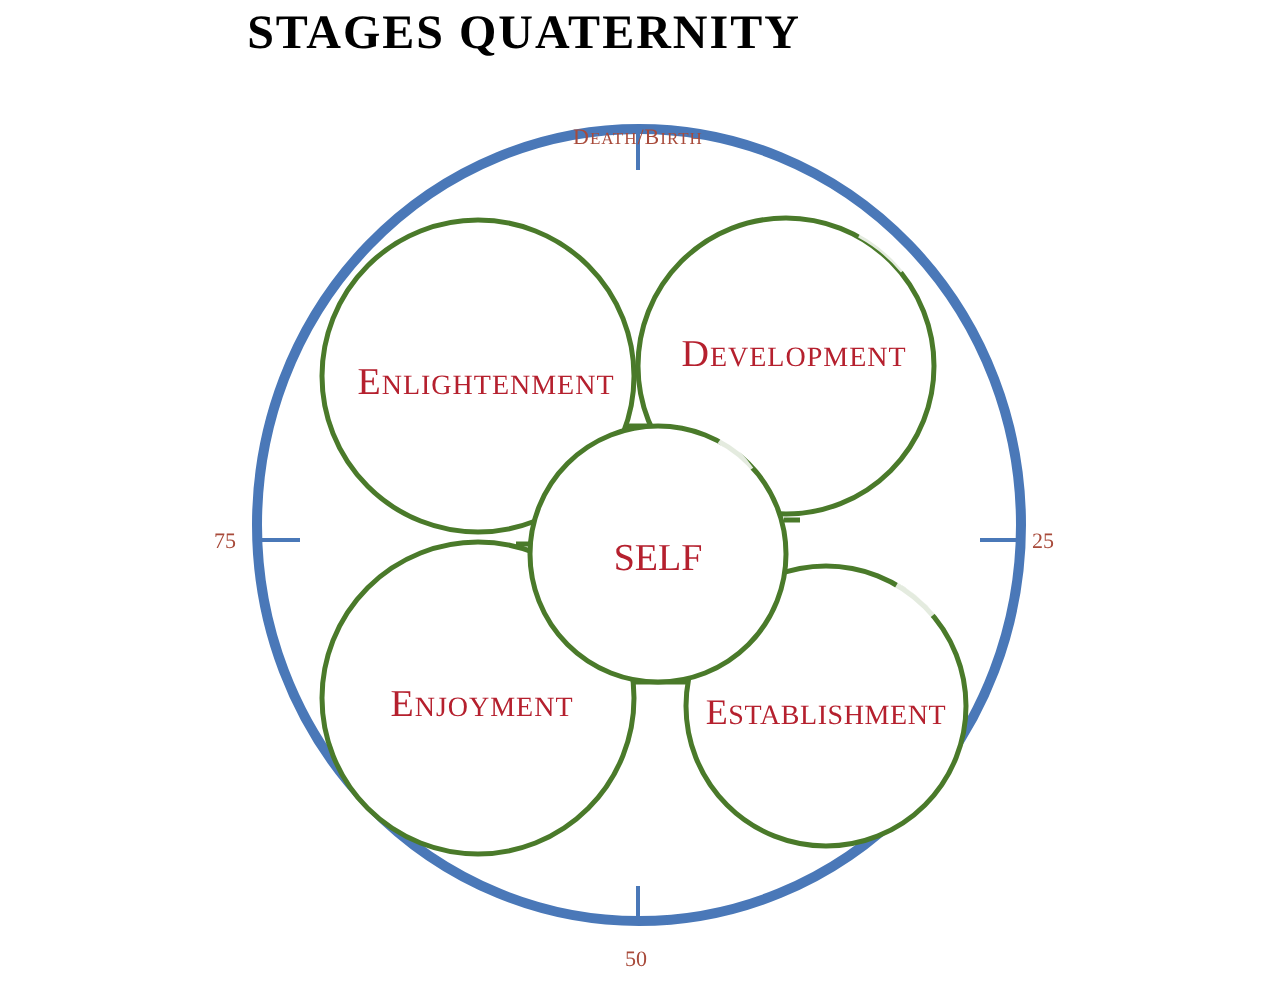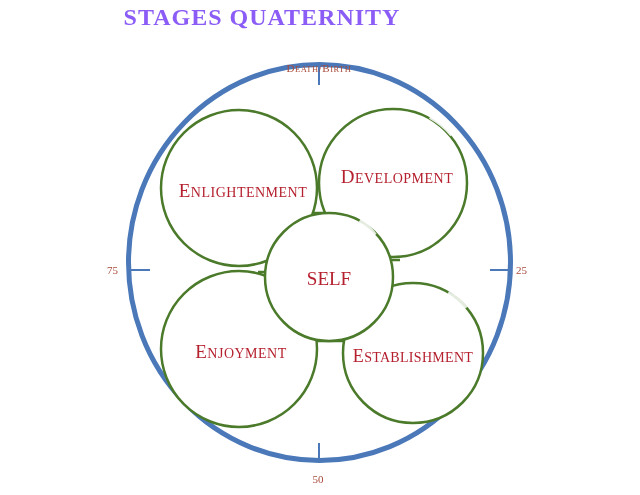--- a/index.html
+++ b/index.html
@@ -1,20 +1,20 @@
 <!DOCTYPE html>
 <html><head>
   <meta charset="utf-8">
   <style>
     html, body { margin: 0; padding: 0; background: #ffffff; }
     body { width: 640px; height: 495px; position: relative; overflow: hidden; }
     .title {
       position: absolute; left: 0; top: 4px; width: 524px; text-align: center;
       font-family: "Liberation Serif", "DejaVu Serif", serif; font-weight: bold;
-      font-size: 24px; letter-spacing: 1px; color: #8b5cf6;
+      font-size: 24px; letter-spacing: 1px; color: #000000;
     }
     svg { position: absolute; left: 0; top: 0; }
     .sc { font-family: "Liberation Serif", "DejaVu Serif", serif; fill: #b5202e; }
     .tick-label { font-family: "Liberation Serif", "DejaVu Serif", serif; fill: #a84a3a; font-size: 11px; }
   </style>
 </head>
 <body>
 
 <div class="title">STAGES QUATERNITY</div>
 

